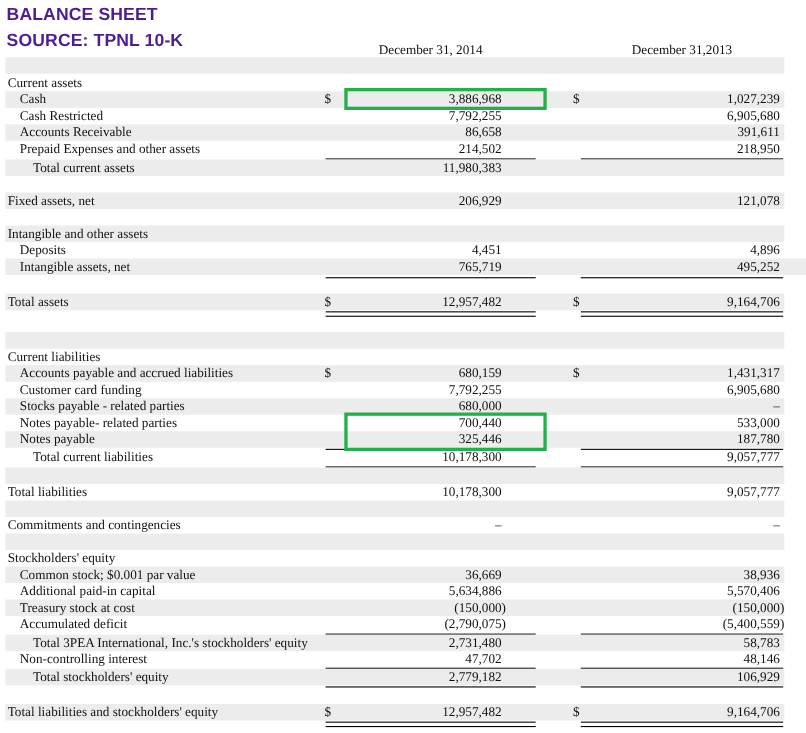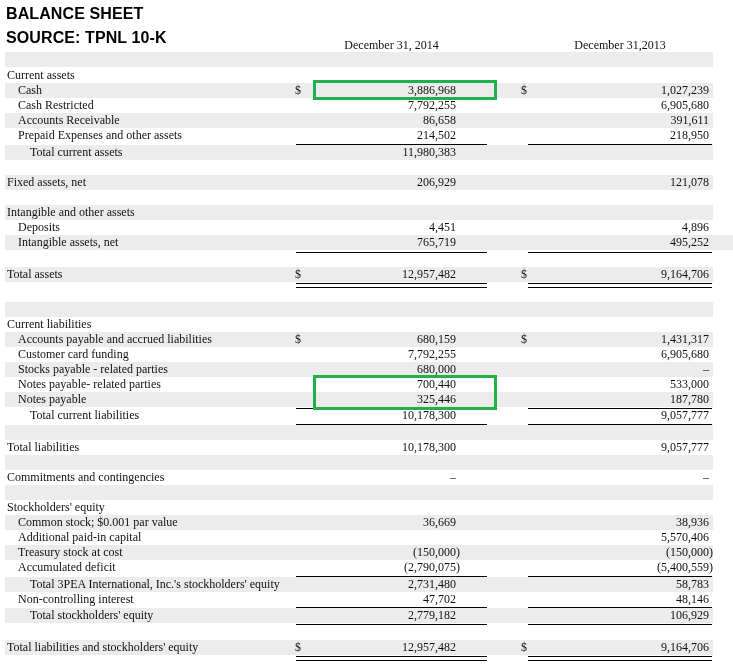--- a/index.html
+++ b/index.html
@@ -1,17 +1,17 @@
 <!DOCTYPE html>
 <html><head>
 <meta charset="utf-8">
 <style>
   html, body { margin:0; padding:0; background:#fff; }
   body { width:733px; height:666px; position:relative; overflow:hidden; font-family:"Liberation Serif", serif; color:#111; }
-  .title { position:absolute; left:6px; font-family:"Liberation Sans", sans-serif; font-weight:bold; font-size:16px; color:#000000; letter-spacing:0.1px; }
+  .title { position:absolute; left:6px; font-family:"Liberation Sans", sans-serif; font-weight:bold; font-size:16px; color:#4c1d95; letter-spacing:0.1px; }
   .colhead { position:absolute; top:38px; font-size:12px; text-align:center; border-bottom:6px solid #4c1d95; padding-bottom:3px; }
   .row { position:absolute; left:5px; width:708px; height:15px; font-size:12px; line-height:15px; }
   .row.g { background:#ececec; }
   .lbl { position:absolute; left:2px; white-space:nowrap; }
   .lbl.i1 { left:13px; }
   .lbl.i2 { left:25px; }
   .dol { position:absolute; }
   .d1 { left:290px; }
   .d2 { left:516px; }
   .v { position:absolute; text-align:right; width:140px; }
@@ -156,20 +156,21 @@
 <div class="row" style="top:500px;text-decoration:underline;">
     <span class="lbl">Stockholders' equity</span>
   </div>
 <div class="row g" style="top:515px;">
   <span class="lbl i1">Common stock; $0.001 par value</span>
   <span class="v v1">36,669</span>
   <span class="v v2">38,936</span>
 </div>
 <div class="row" style="top:530px;">
   <span class="lbl i1">Additional paid-in capital</span>
+  <span class="v v1">5,634,886</span>
   <span class="v v2">5,570,406</span>
 </div>
 <div class="row g" style="top:545px;">
   <span class="lbl i1">Treasury stock at cost</span>
   <span class="v v1" style="left:315px;">(150,000)</span>
   <span class="v v2" style="left:568px;">(150,000)</span>
 </div>
 <div class="row" style="top:560px;">
   <span class="lbl i1">Accumulated deficit</span>
   <span class="v v1" style="left:315px;">(2,790,075)</span>

